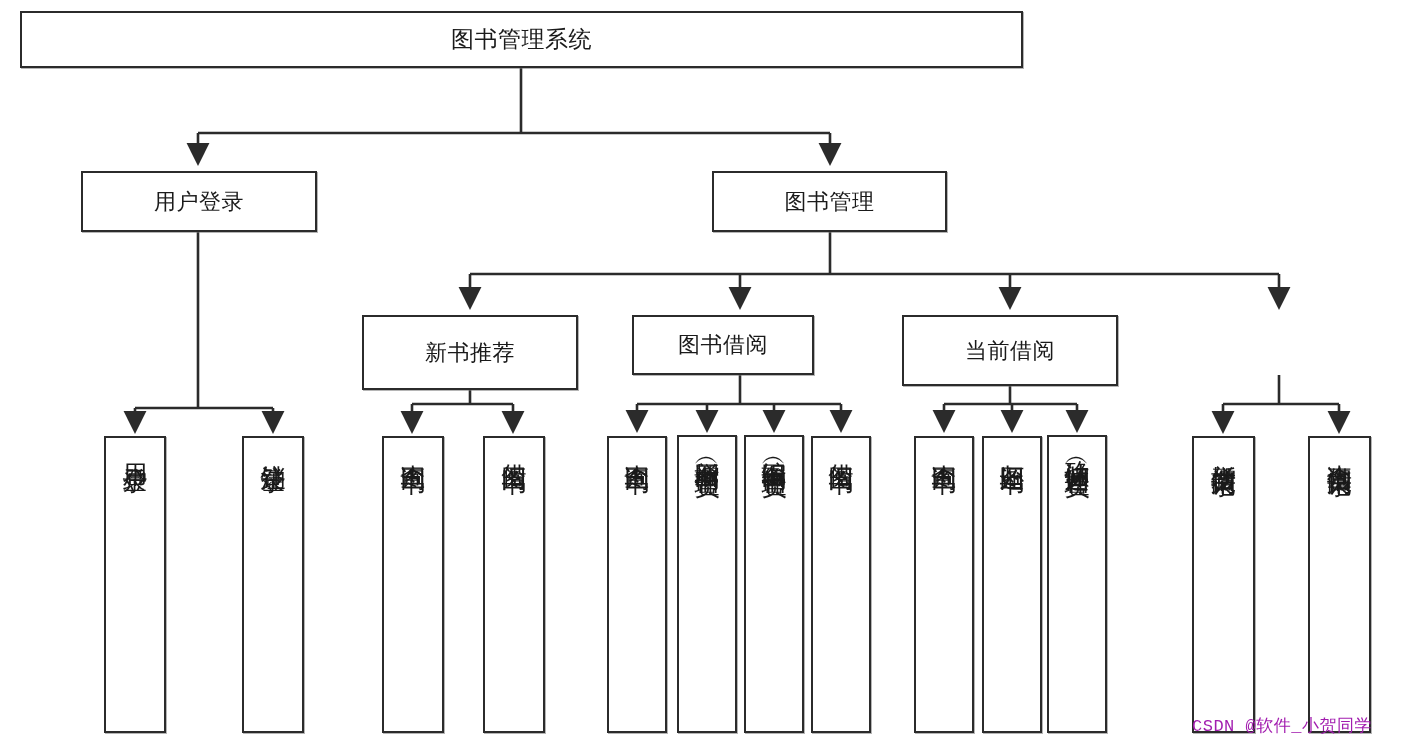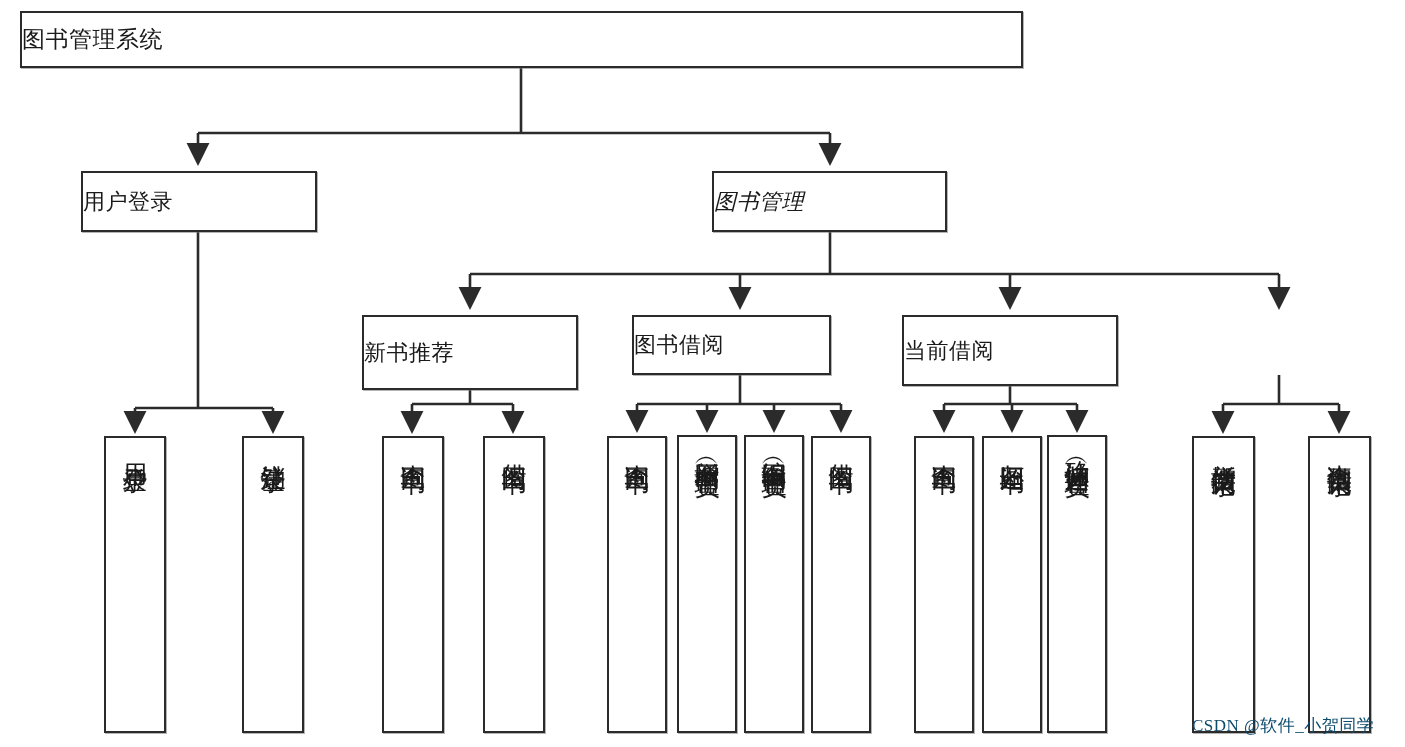--- a/index.html
+++ b/index.html
@@ -23,20 +23,21 @@
     height: 747px;
     pointer-events: none;
   }
   .node {
     position: absolute;
     box-sizing: border-box;
     border: 2px solid #2b2b2b;
     background: #ffffff;
     display: flex;
     align-items: center;
+    justify-content: center;
     color: #1a1a1a;
     box-shadow: 1px 1px 0 rgba(120,120,120,0.55);
   }
   .node .lbl {
     display: block;
     text-align: center;
     line-height: 1.16;
     letter-spacing: 0.5px;
   }
   
@@ -57,24 +58,24 @@
     font-size: 25px;
     line-height: 1.08;
     letter-spacing: 2px;
   }
   .node.v.tall { padding-top: 4px; }
   .watermark {
     position: absolute;
     left: 1192px;
     top: 714px;
     font-size: 17px;
-    color: #0c4a6e;
+    color: #a21caf;
     letter-spacing: 0.5px;
     white-space: nowrap;
-    font-family: Liberation Serif, serif;
+    font-family: Liberation Mono, monospace;
   }
 </style>
 </head>
 <body>
 
 <div id="canvas">
 
   <svg class="lines" viewBox="0 0 1405 747">
     <defs>
       <marker id="arrow" viewBox="0 0 12 12" refX="10" refY="6" markerWidth="9" markerHeight="9" orient="auto-start-reverse">
@@ -125,28 +126,28 @@
     </g>
   </svg>
 
   <div class="node h root" style="left:20px; top:11px; width:1003px; height:57px;">
     <span class="lbl">图书管理系统</span>
   </div>
 
   <div class="node h" style="left:81px; top:171px; width:236px; height:61px;">
     <span class="lbl">用户登录</span>
   </div>
-  <div class="node h" style="left:712px; top:171px; width:235px; height:61px;font-style:italic;">
+  <div class="node h" style="left:712px; top:171px; width:235px; height:61px;">
     <span class="lbl">图书管理</span>
   </div>
 
   <div class="node h" style="left:362px; top:315px; width:216px; height:75px;">
     <span class="lbl">新书推荐</span>
   </div>
-  <div class="node h" style="left:632px; top:315px; width:199px; height:60px;">
+  <div class="node h" style="left:632px; top:315px; width:182px; height:60px;">
     <span class="lbl">图书借阅</span>
   </div>
   <div class="node h" style="left:902px; top:315px; width:216px; height:71px;">
     <span class="lbl">当前借阅</span>
   </div>
 
   <div class="node v" style="left:104px; top:436px; width:62px; height:297px;">
     <span class="lbl">用户登录</span>
   </div>
   <div class="node v" style="left:242px; top:436px; width:62px; height:297px;">

